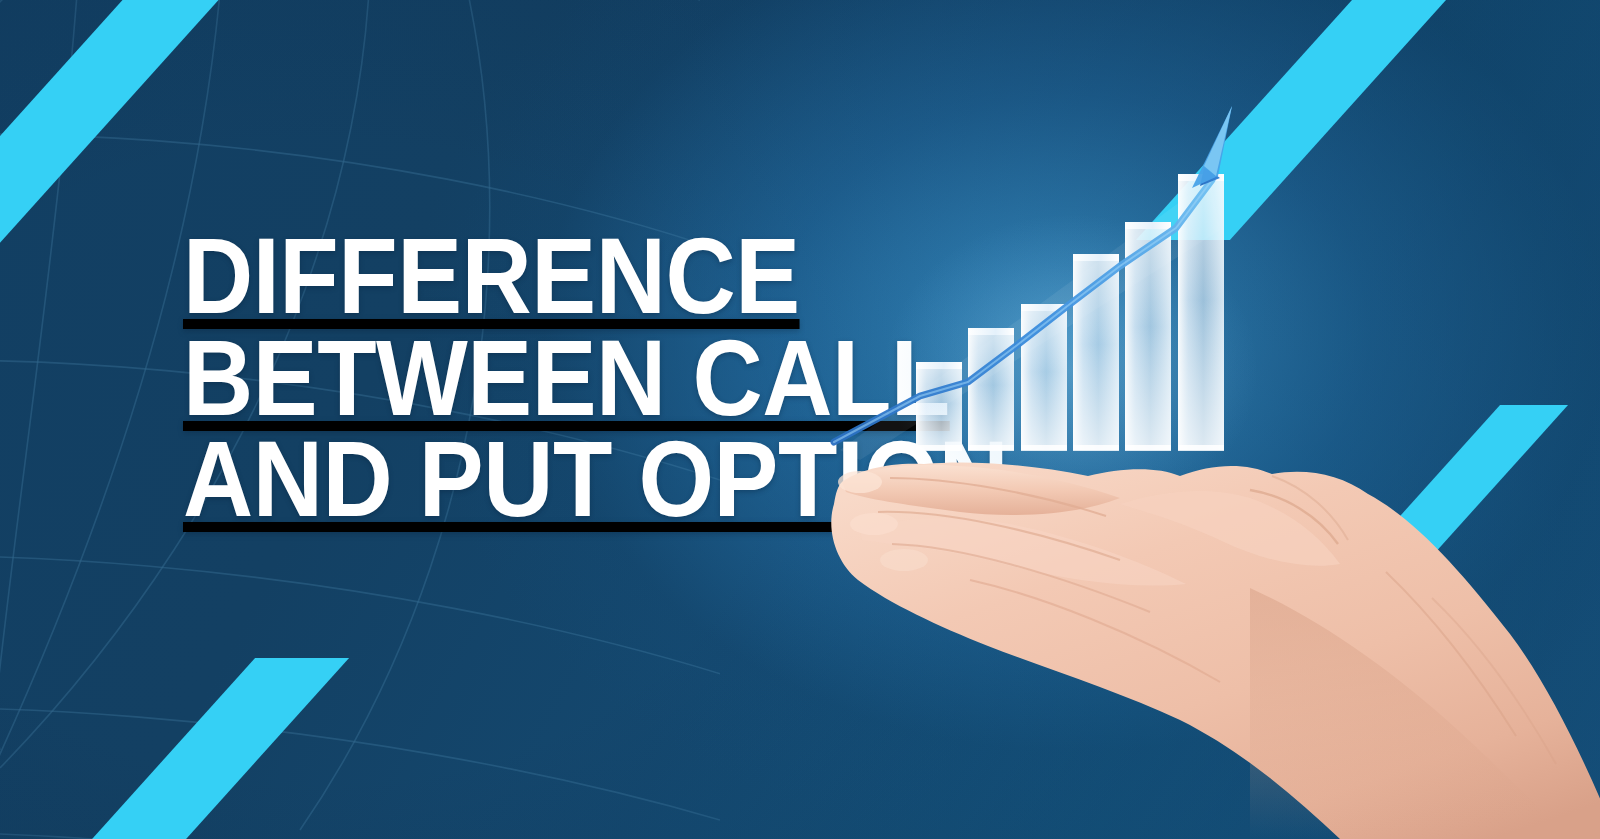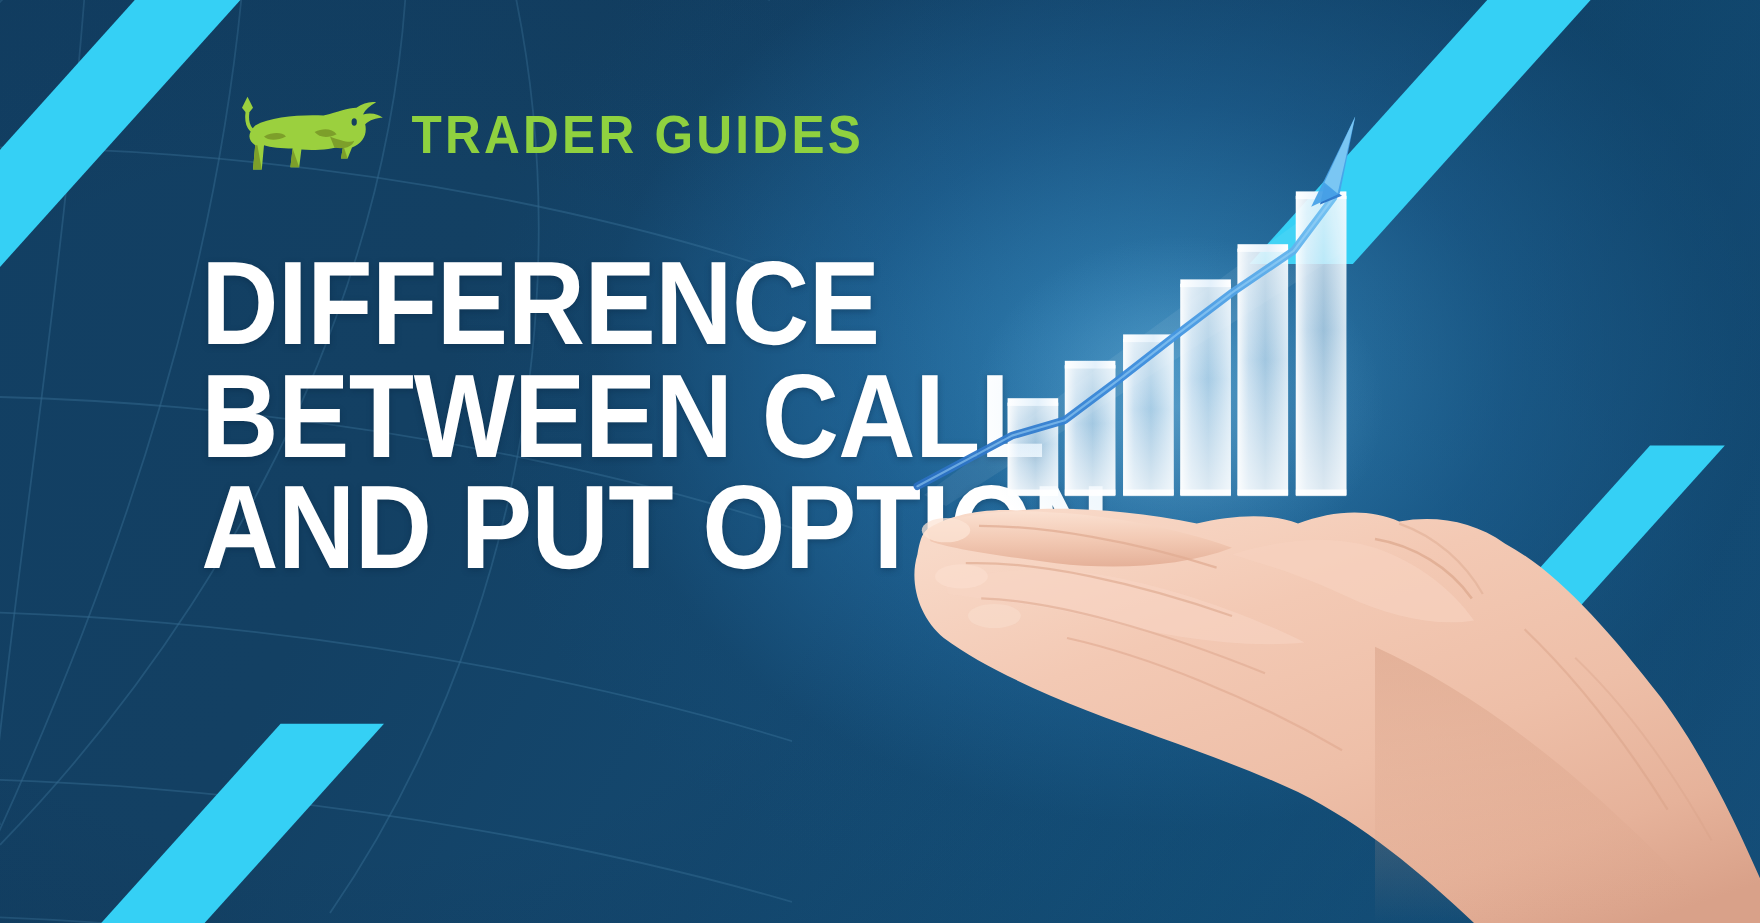--- a/index.html
+++ b/index.html
@@ -62,20 +62,21 @@
     transform:scaleX(.92);
     transform-origin:left center;
     white-space:nowrap;
   }
 
   
   .headline{
     position:absolute;
     left:183px; top:225px;
     width:700px;
+    text-decoration:underline;
   }
   .headline-line{
     font-family:"Liberation Sans Narrow","Liberation Sans", sans-serif;
     font-weight:bold;
     font-size:108px;
     line-height:.94;
     letter-spacing:-0.5px;
     color:#ffffff;
     white-space:nowrap;
     transform:scaleX(.90);
@@ -133,45 +134,20 @@
     <path d="M 700 -40 C 900 300, 860 760, 640 1080"></path>
   </svg>
 
   <div class="bg-vignette"></div>
 
   <div class="shape p-topleft"></div>
   <div class="shape p-topright"></div>
   <div class="shape p-midright"></div>
   <div class="shape p-botleft"></div>
 
-  <div class="logo">
-    <svg class="logo-mark" viewBox="0 0 162 86">
-
-      <path d="M30 18 L35 8 L40 18 L35 24 Z" fill="#9bd03e"></path>
-      <path d="M35 22 C 33 36, 40 42, 50 42" stroke="#9bd03e" stroke-width="3.5" fill="none"></path>
-
-      <path d="M42 34 C 56 26, 84 24, 104 25 C 118 22, 126 18, 134 18
-               C 140 14, 146 12, 152 13 C 146 16, 142 20, 140 24
-               C 148 22, 154 24, 158 27 C 152 27, 146 29, 142 33
-               C 144 42, 140 50, 130 54 L 126 64 L 120 64 L 122 52
-               C 112 56, 96 57, 84 56 L 82 72 L 74 72 L 76 55
-               C 66 55, 56 54, 50 52 L 48 74 L 40 74 L 42 52
-               C 36 48, 34 42, 42 34 Z" fill="#9bd03e"></path>
-
-      <path d="M44 52 L48 74 L40 74 L42 52 Z" fill="#7d9f2a"></path>
-      <path d="M76 55 L82 72 L74 72 L76 55 Z" fill="#7d9f2a"></path>
-      <path d="M122 52 L126 64 L120 64 L122 52 Z" fill="#7d9f2a"></path>
-      <path d="M50 44 C 58 40, 66 40, 70 44 C 62 48, 54 48, 50 44 Z" fill="#7d9f2a"></path>
-      <path d="M96 40 C 104 36, 112 37, 116 42 C 108 46, 100 45, 96 40 Z" fill="#7d9f2a"></path>
-      <path d="M110 44 C 120 48, 128 50, 132 48 C 130 54, 122 56, 114 54 Z" fill="#7d9f2a"></path>
-
-      <ellipse cx="132" cy="31" rx="2.4" ry="3.4" fill="#16405e"></ellipse>
-    </svg>
-    <div class="logo-text">TRADER GUIDES</div>
-  </div>
 
   <div class="headline">
     <div class="headline-line">DIFFERENCE</div>
     <div class="headline-line">BETWEEN CALL</div>
     <div class="headline-line">AND PUT OPTION</div>
   </div>
 
   <div class="chart-art">
     <div class="chart-glow"></div>
     <svg class="chart-svg" viewBox="0 0 460 420">

